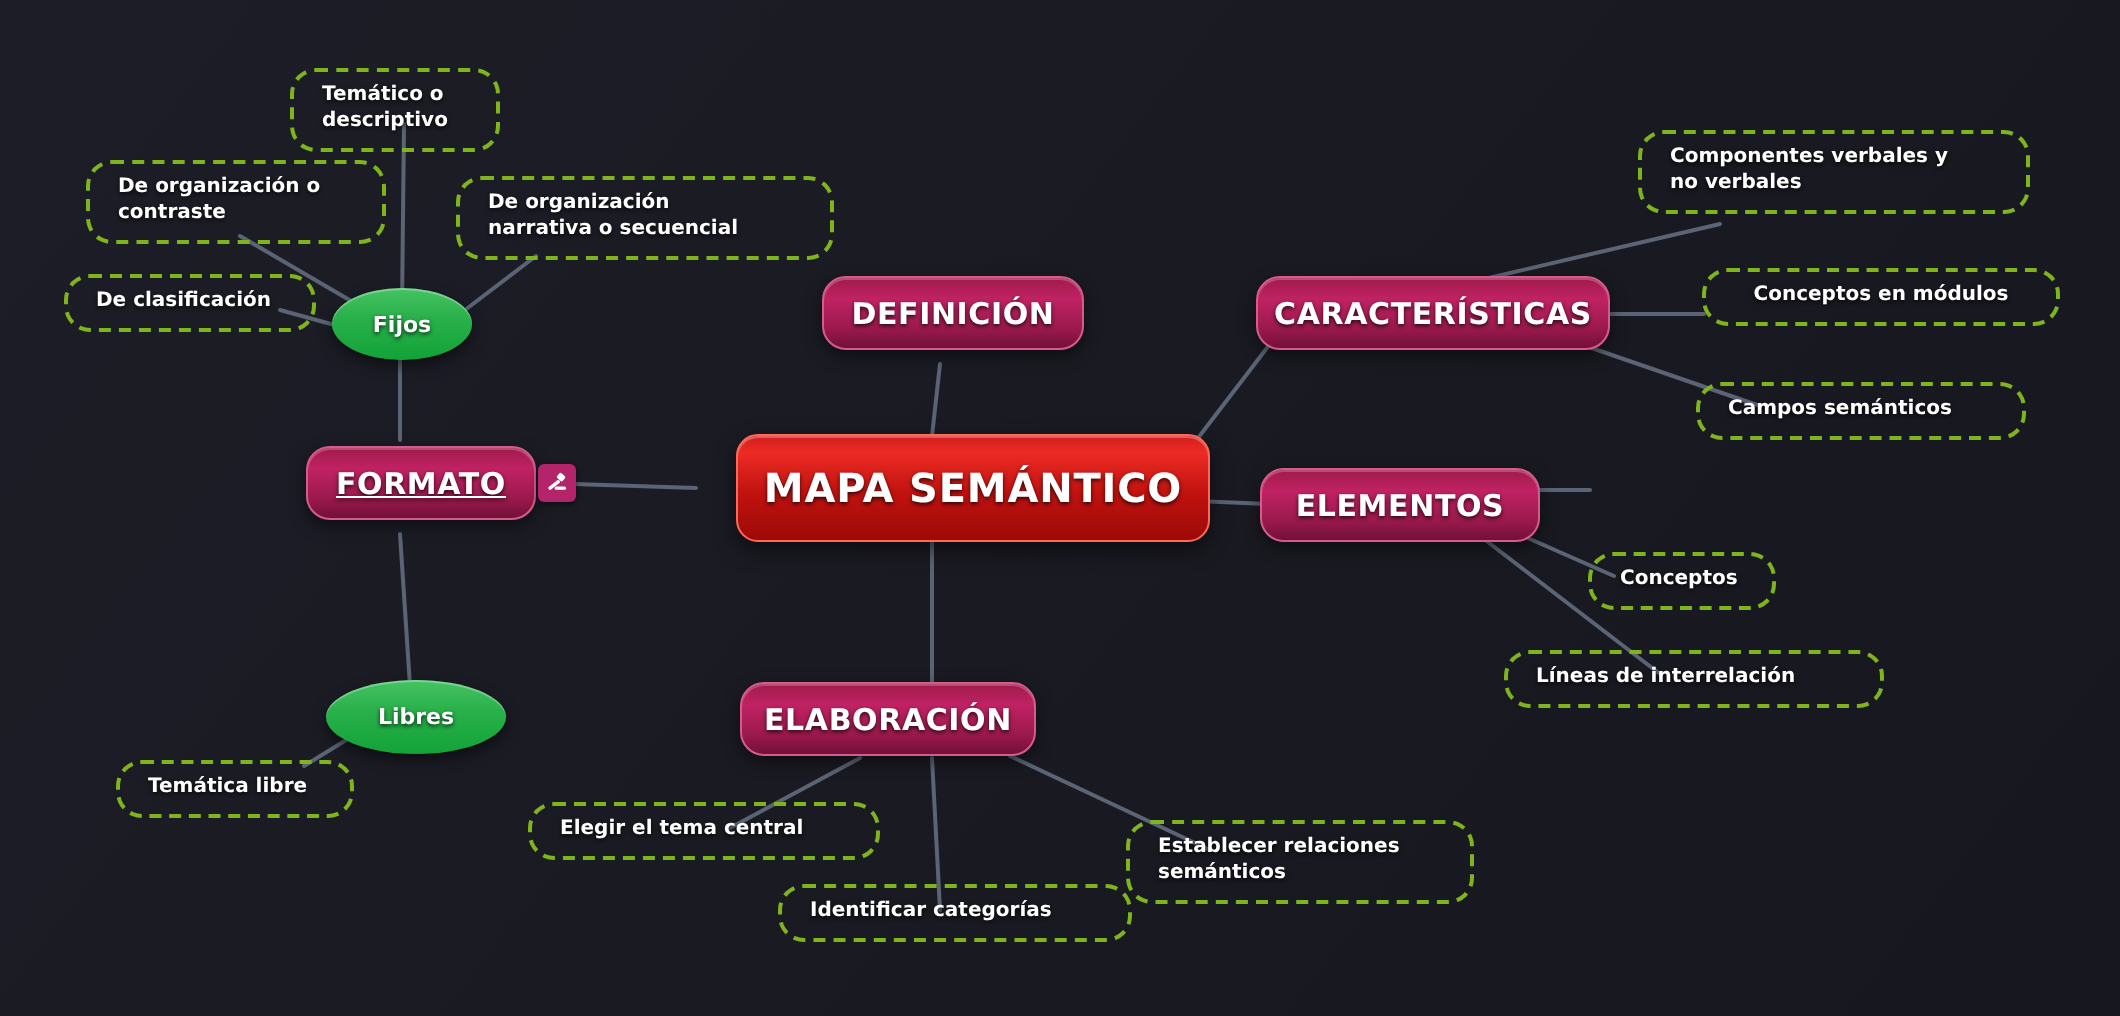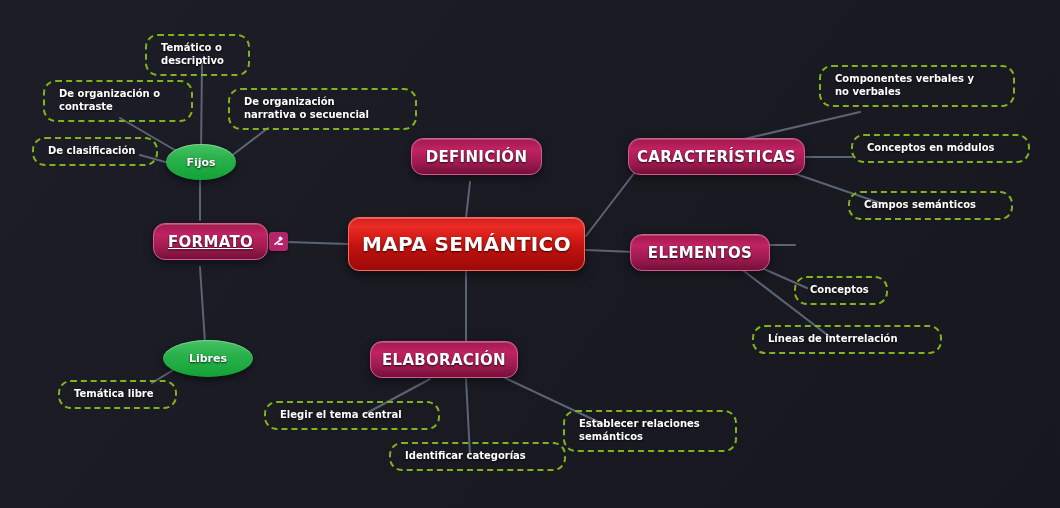--- a/index.html
+++ b/index.html
@@ -37,20 +37,21 @@
   
   .root {
     justify-content: center;
     border-radius: 11px;
     background: linear-gradient(180deg, #d21f1f 0%, #ec2b24 16%, #c1120f 55%, #9c0a08 100%);
     border: 1px solid #ff6a58;
     box-shadow: 0 4px 10px rgba(0,0,0,.55), inset 0 1px 0 rgba(255,255,255,.28);
     font-size: 20px;
     font-weight: bold;
     letter-spacing: .4px;
+    margin-left: 20px;
   }
 
   
   .branch {
     justify-content: center;
     border-radius: 12px;
     background: linear-gradient(180deg, #a01b4c 0%, #c02263 30%, #9d1a4e 70%, #74103a 100%);
     border: 1px solid #d4론;
     border: 1px solid #d45c8d;
     box-shadow: 0 3px 8px rgba(0,0,0,.5), inset 0 1px 0 rgba(255,255,255,.22);
@@ -215,21 +216,21 @@
     </div>
   </div>
 
   <div class="node leaf" style="left:819px; top:65px; width:196px;">
     <div>
       <span>Componentes verbales y</span>
       <span>no verbales</span>
     </div>
   </div>
 
-  <div class="node leaf" style="left:851px; top:134px; width:179px;">
+  <div class="node leaf" style="left:851px; top:134px; width:179px;justify-content:center;">
     <div>
       <span>Conceptos en módulos</span>
     </div>
   </div>
 
   <div class="node leaf" style="left:848px; top:191px; width:165px;">
     <div>
       <span>Campos semánticos</span>
     </div>
   </div>

